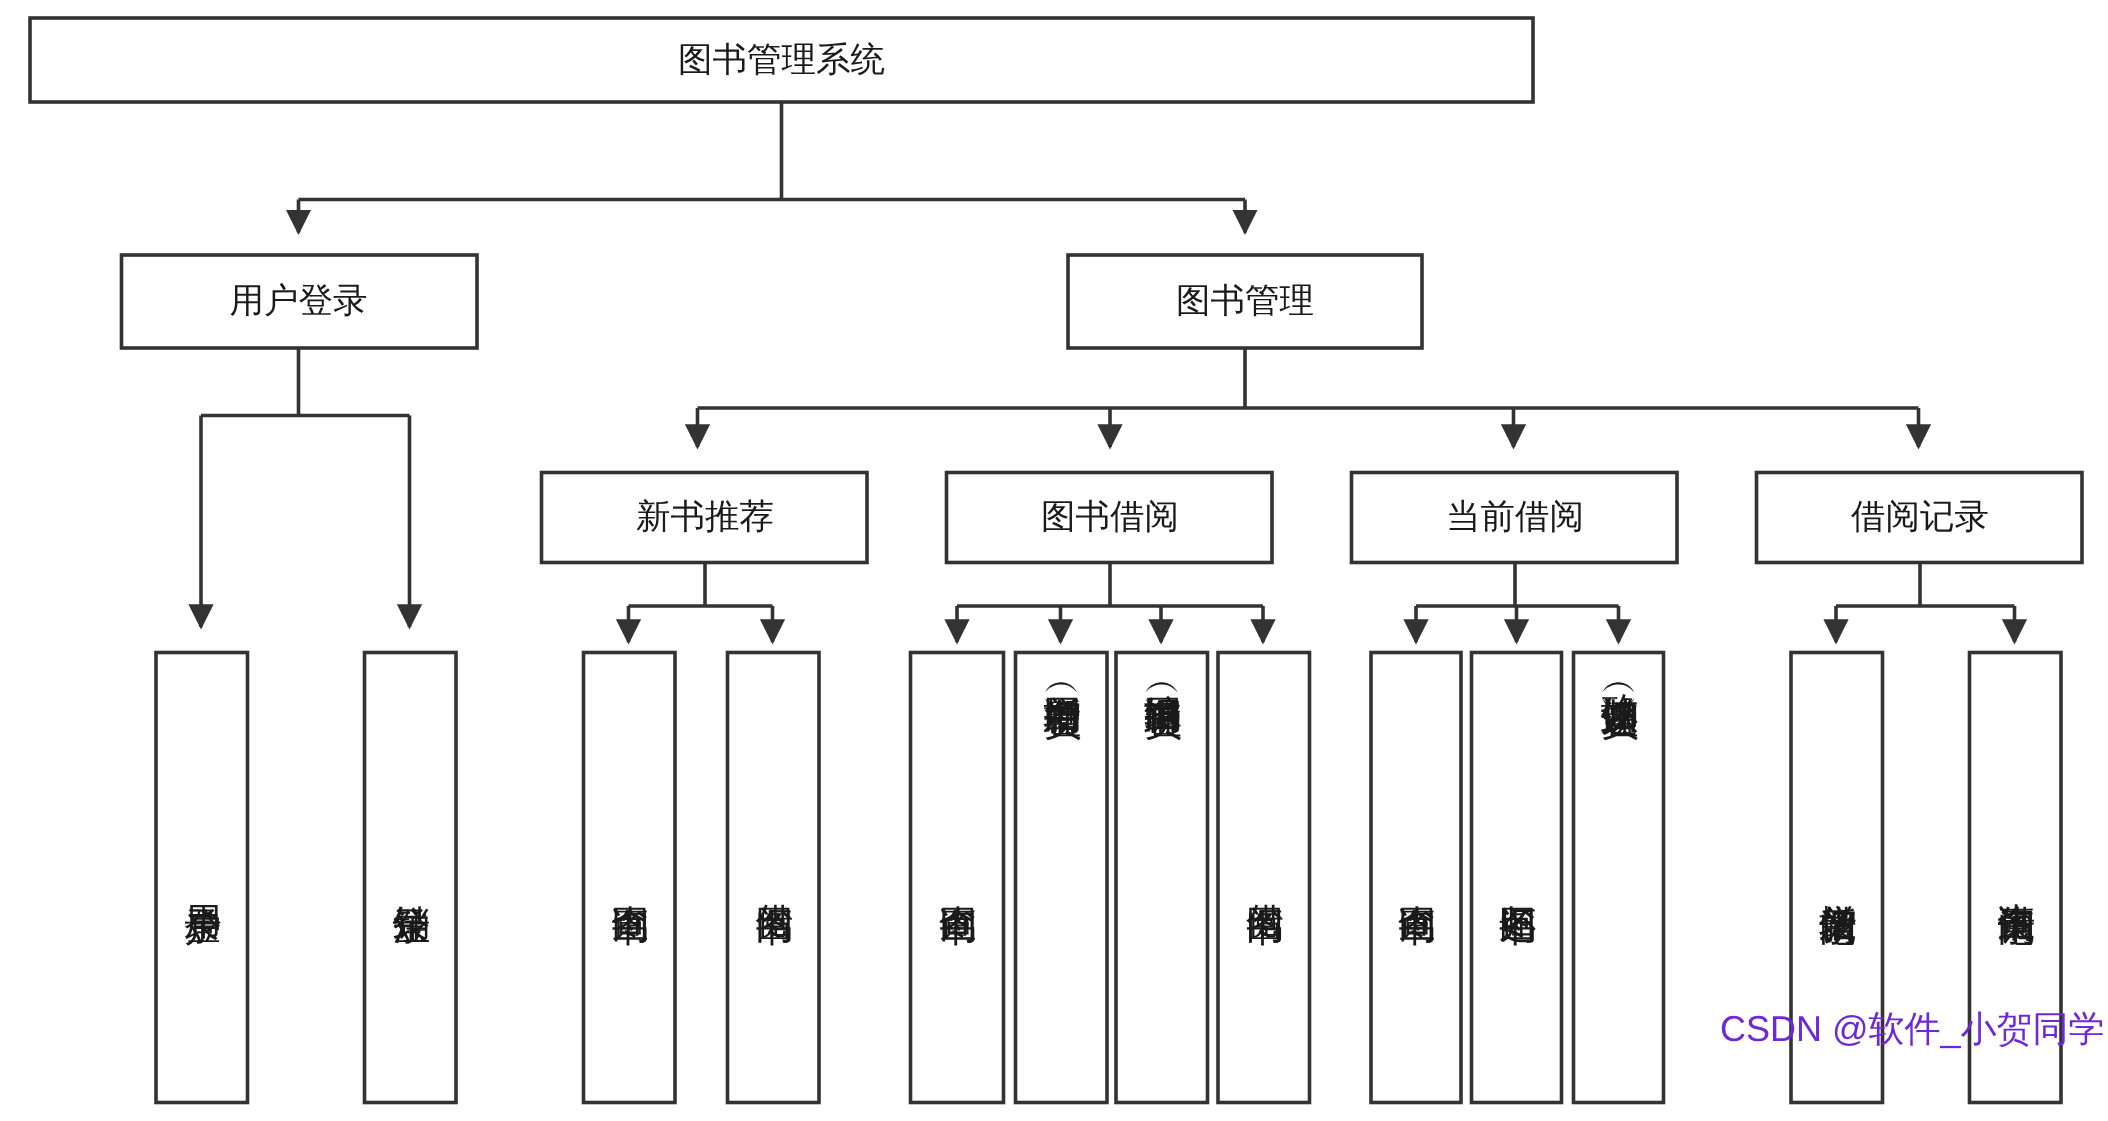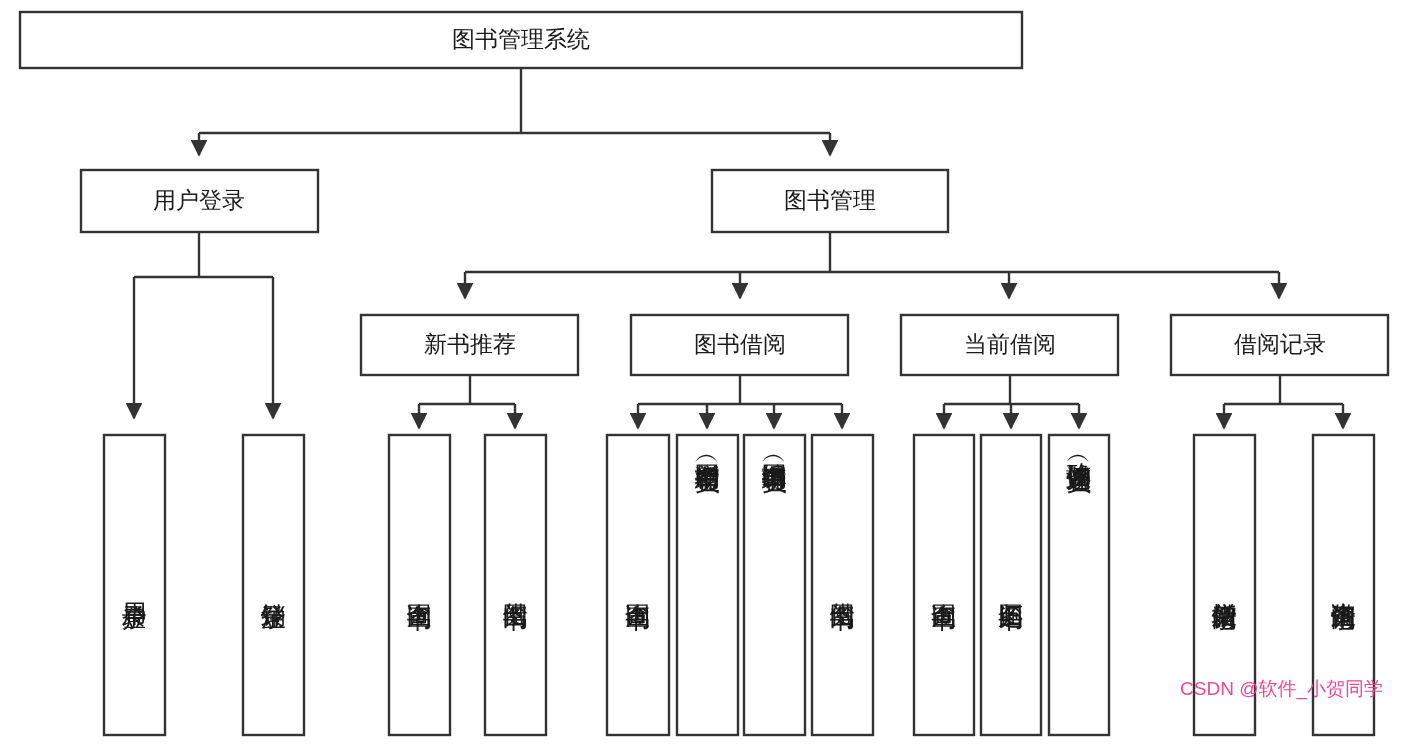--- a/index.html
+++ b/index.html
@@ -63,25 +63,25 @@
     text-orientation: upright;
     font-family: "Liberation Sans", "DejaVu Sans", sans-serif;
     font-size: 25px;
     line-height: 1.06;
     color: #1a1a1a;
     letter-spacing: 1px;
     white-space: nowrap;
   }
   .watermark {
     position: absolute;
-    right: 22px;
+    right: 2px;
     bottom: 4px;
     font-family: "Liberation Sans", "DejaVu Sans", sans-serif;
-    font-size: 19px;
-    color: #ec4899;
+    font-size: 24px;
+    color: #6d28d9;
     white-space: nowrap;
     user-select: none;
   }
 </style>
 </head>
 <body>
 
 <div id="diagram-root">
 
   <svg class="diagram" viewBox="0 0 1405 747" xmlns="http://www.w3.org/2000/svg">

